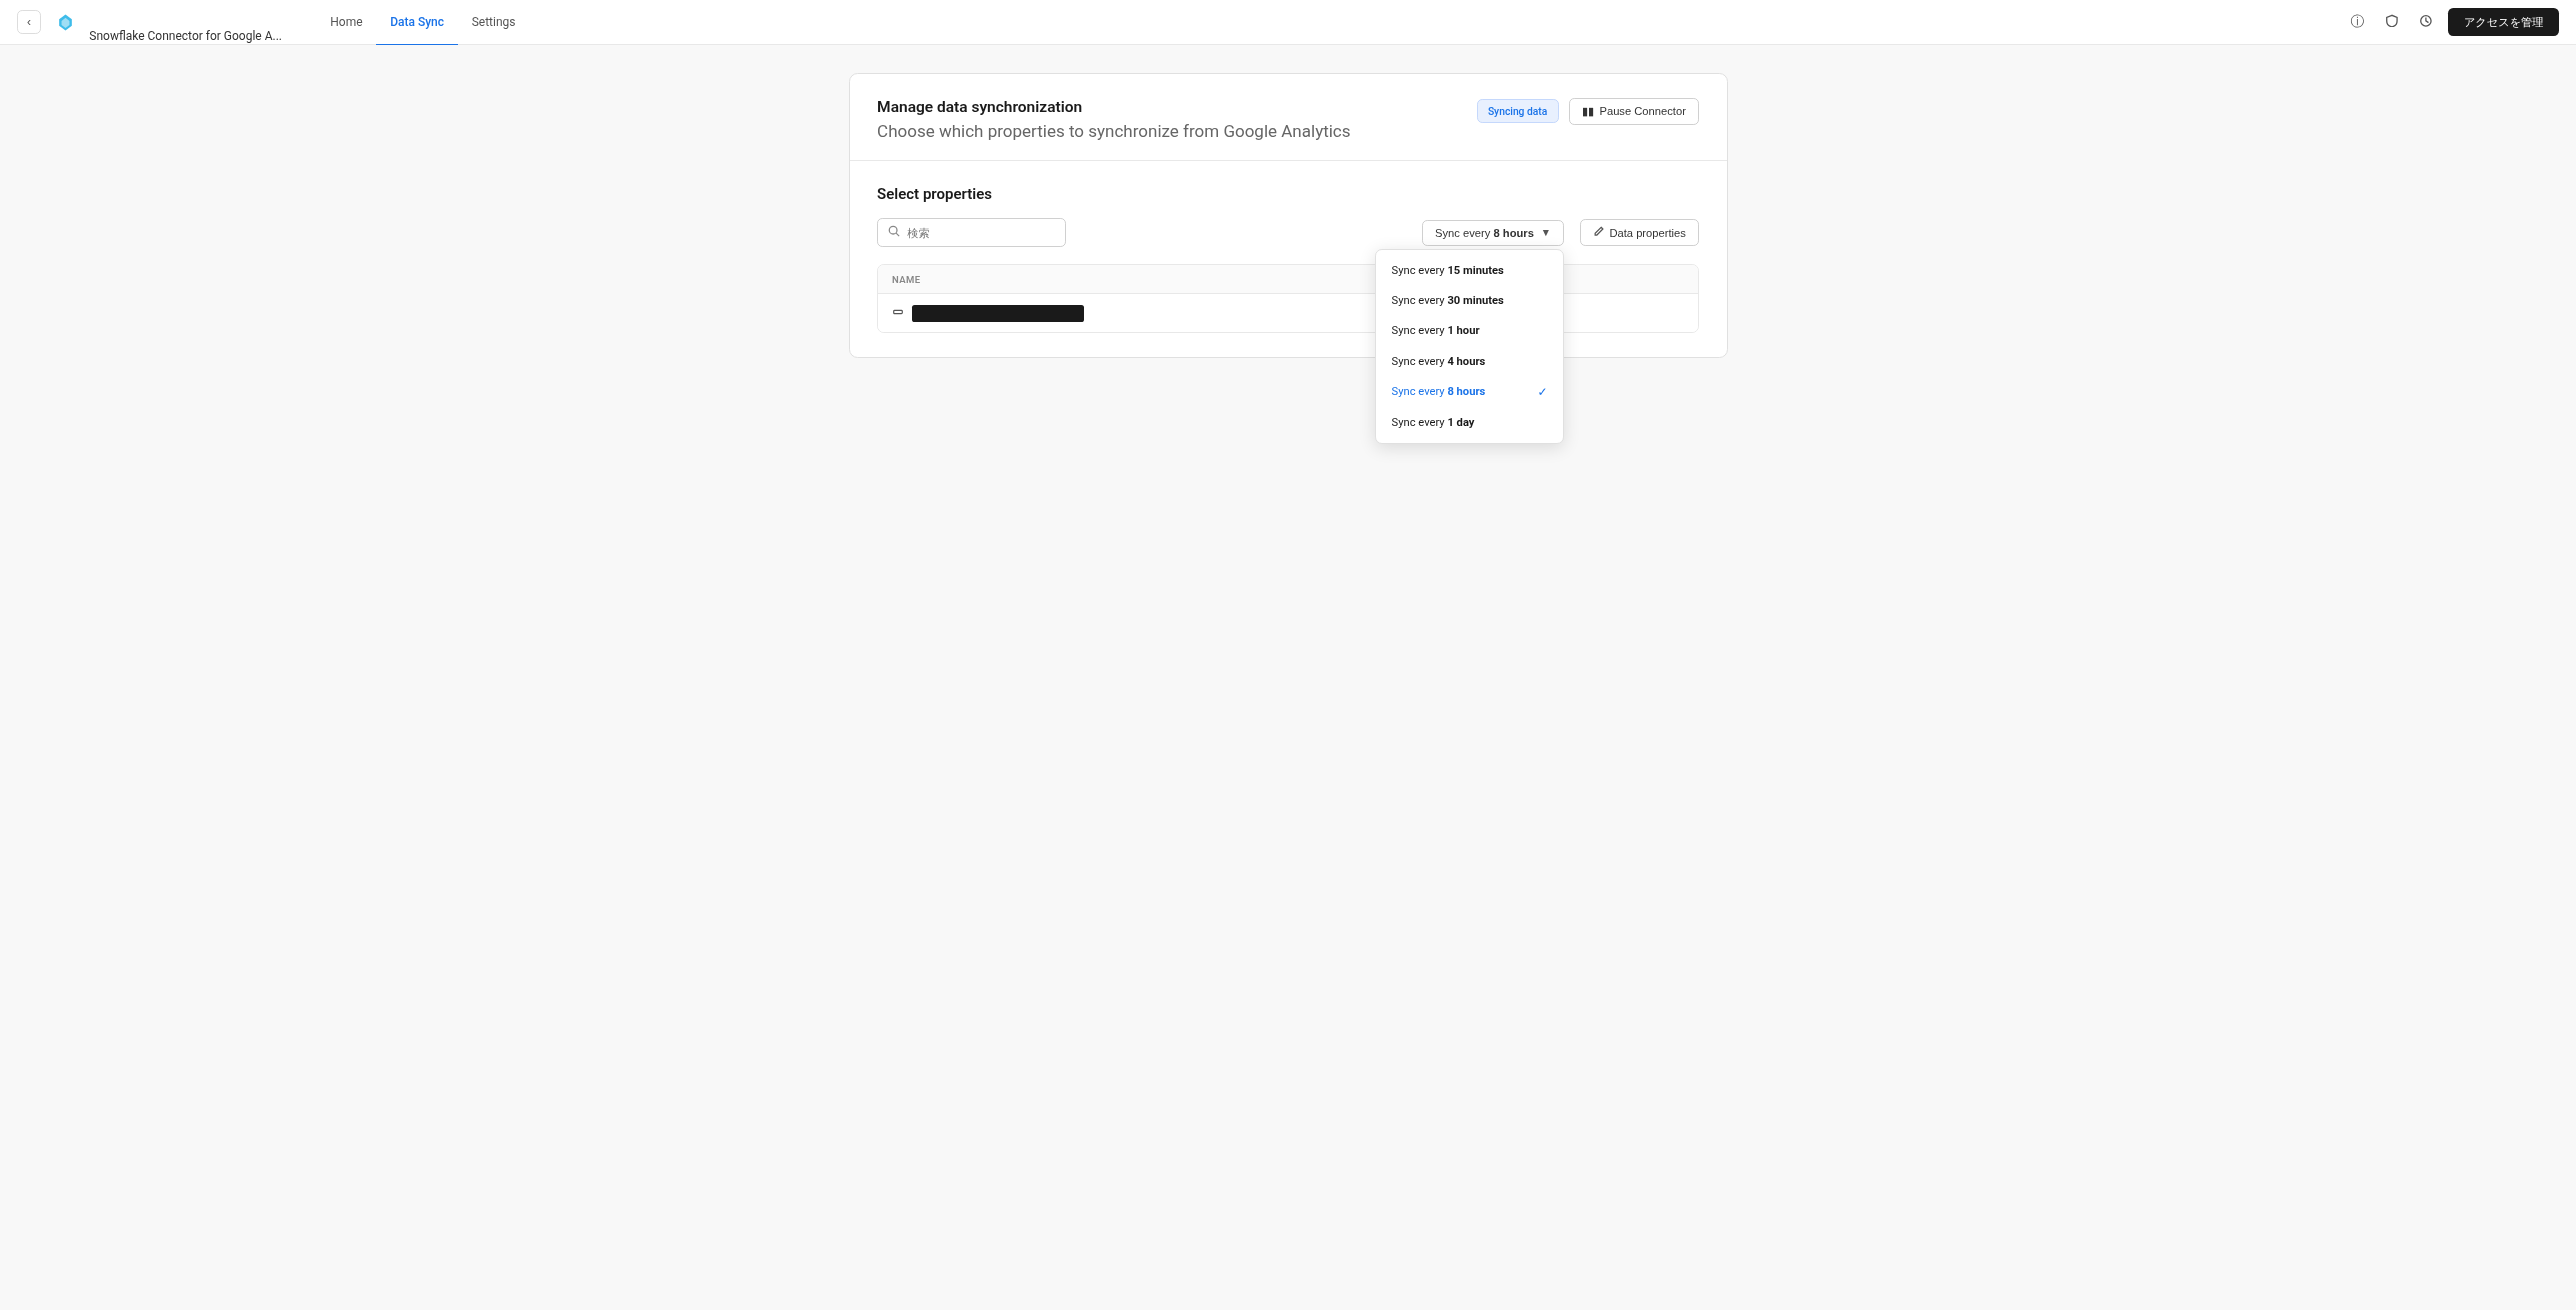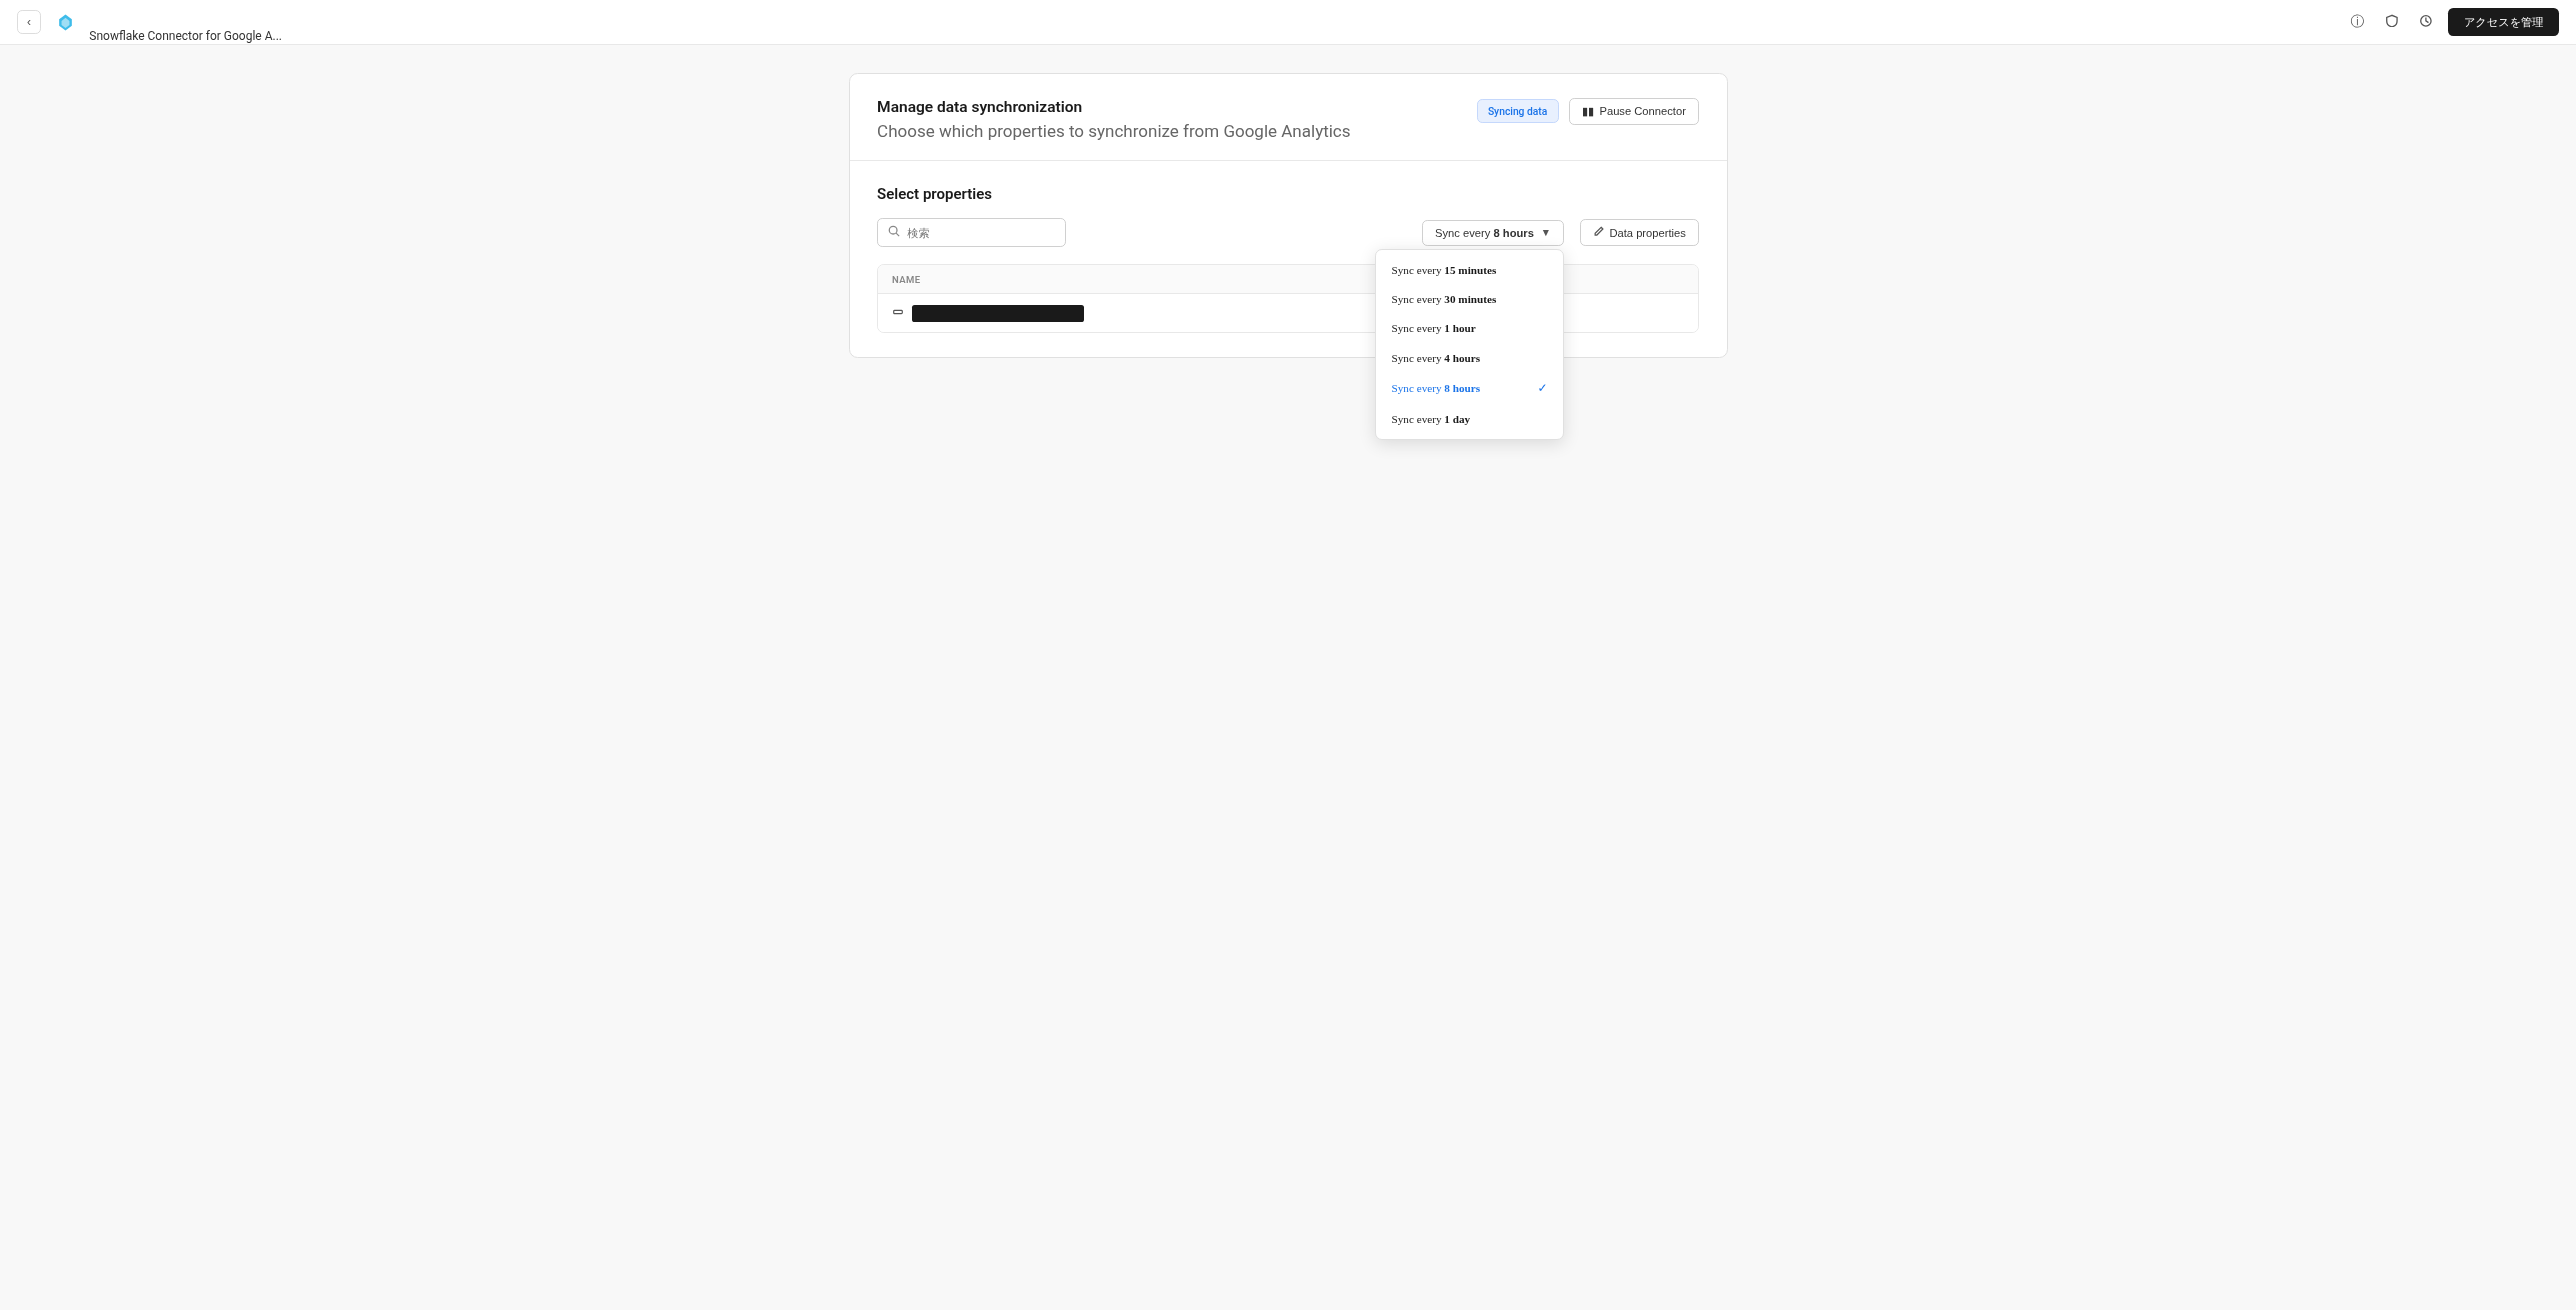--- a/index.html
+++ b/index.html
@@ -255,21 +255,20 @@
     }
     .dropdown-item {
       padding: 8.6px 15.5px;
       font-size: 11.2px;
       cursor: pointer;
       display: flex;
       align-items: center;
       justify-content: space-between;
       color: #1a1a1a;
       white-space: nowrap;
-      font-family: Liberation Serif, serif;
     }
     .dropdown-item.selected {
       color: #1a73e8;
     }
     .dropdown-item .check-icon {
       color: #1a73e8;
       font-size: 12px;
     }
     .dropdown-item .label-text b {
       font-weight: 700;
@@ -328,20 +327,25 @@
 
   <div class="header-logo">
     <svg viewBox="0 0 24 24" fill="none">
       <polygon points="12,2 20,8 20,16 12,22 4,16 4,8" fill="#29B5E8" opacity="0.9"></polygon>
       <polygon points="12,6 17,10 17,15 12,19 7,15 7,10" fill="#fff" opacity="0.5"></polygon>
     </svg>
   </div>
 
   <span class="header-title">Snowflake Connector for Google A...</span>
 
+  <nav class="header-nav">
+    <a class="nav-item">Home</a>
+    <a class="nav-item active">Data Sync</a>
+    <a class="nav-item">Settings</a>
+  </nav>
 
   <div class="header-right">
     <button class="header-icon-btn">
       <span>ⓘ</span>
     </button>
     <button class="header-icon-btn">
       <span>
         <svg width="13.8" height="13.8" viewBox="0 0 16 16" fill="none" stroke="#555" stroke-width="1.5">
           <path d="M8 1.5L2 4v4c0 3.3 2.5 6.1 6 7 3.5-.9 6-3.7 6-7V4L8 1.5z"></path>
         </svg>

